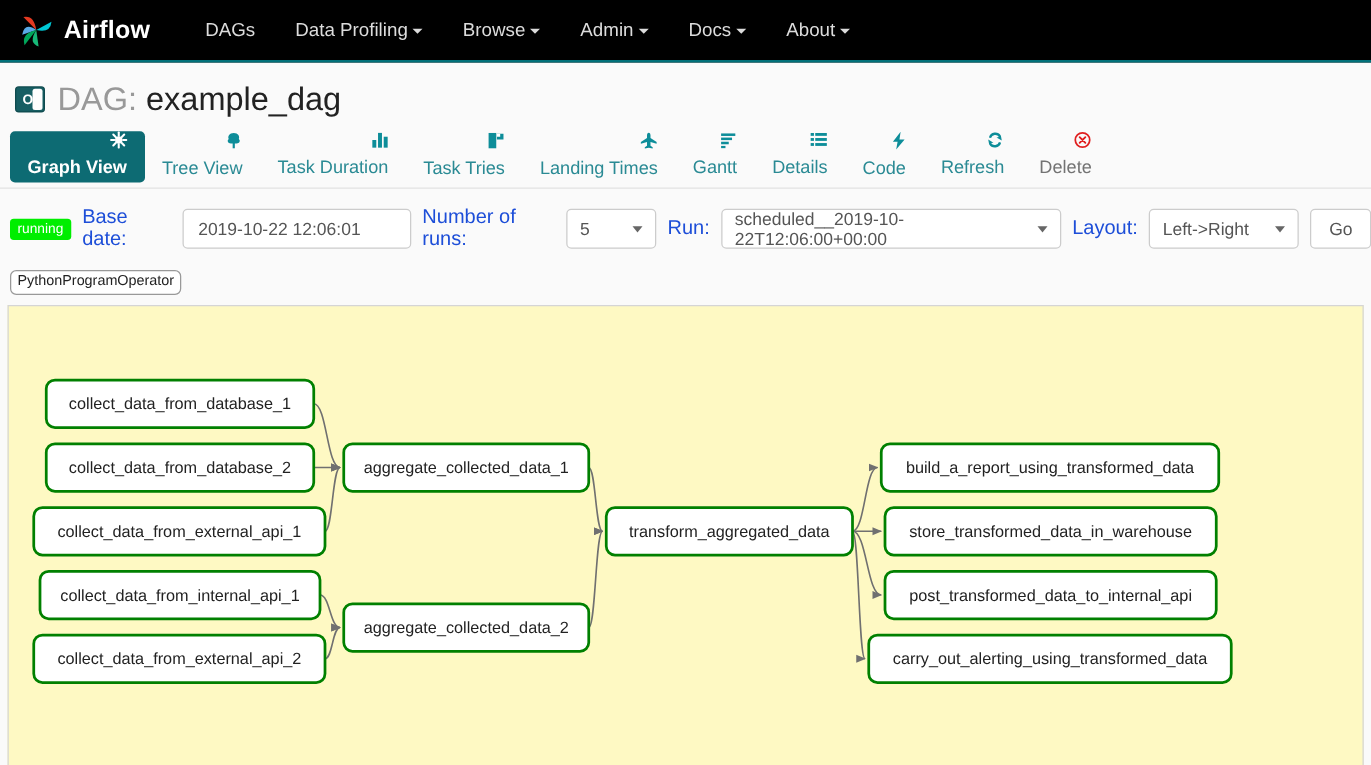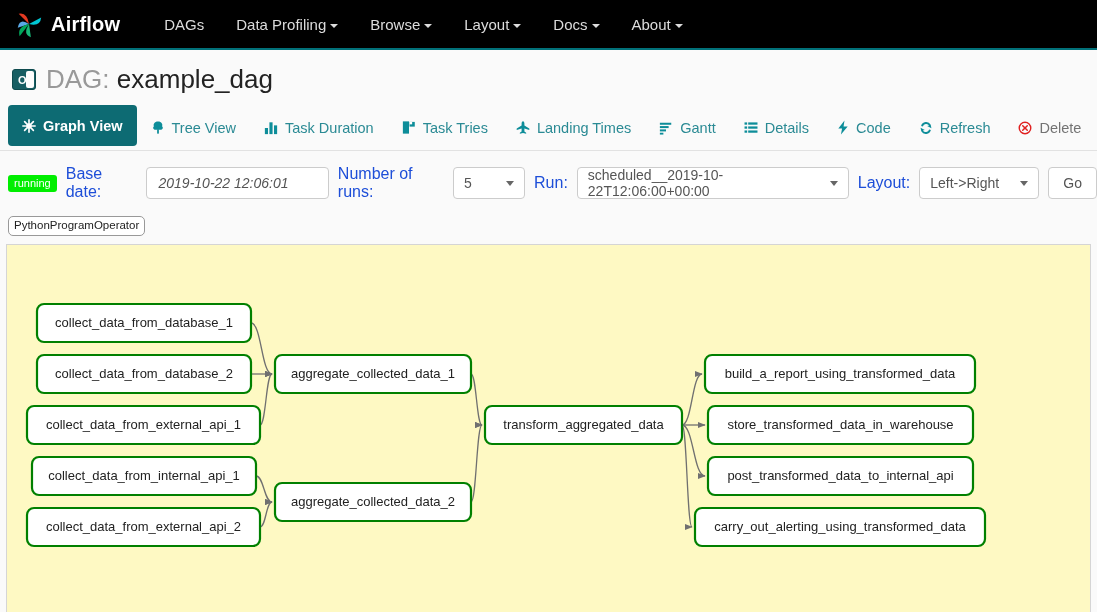--- a/index.html
+++ b/index.html
@@ -92,28 +92,29 @@
   
   .tabs {
     display: flex;
     align-items: stretch;
     padding: 6px 0 0 8px;
     border-bottom: 1px solid #e2e2e2;
     height: 52px;
   }
   .tab {
     display: flex;
-    align-items: center;
+    align-items: flex-end;
     gap: 7px;
     padding: 0 14px;
     font-size: 14.5px;
     color: #2a8a94;
     cursor: pointer;
     border-radius: 4px 4px 0 0;
     white-space: nowrap;
+    flex-direction: column;
   }
   .tab.active {
     background: #0d6b73;
     color: #ffffff;
     font-weight: bold;
     border-radius: 4px;
     margin-bottom: 4px;
   }
   .tab .ico { display: flex; align-items: center; }
   .tab.delete { color: #737373; }
@@ -140,21 +141,20 @@
     border: 1px solid #cccccc;
     border-radius: 4px;
     background: #fff;
     height: 32px;
     padding: 0 12px;
     font-size: 14px;
     color: #555;
     font-family: "Liberation Sans", sans-serif;
     display: flex;
     align-items: center;
-    font-style: italic;
   }
   .sel {
     border: 1px solid #cccccc;
     border-radius: 4px;
     background: #fff;
     height: 32px;
     padding: 0 10px;
     font-size: 14px;
     color: #555;
     display: flex;
@@ -237,21 +237,21 @@
         <path d="M16 16 L6 29 Q3 19 16 16 Z" fill="#00a65a"></path>
         <path d="M16 16 L18 30 Q9 27 16 16 Z" fill="#17b978"></path>
       </svg>
     </span>
     <span class="brand-text">Airflow</span>
   </div>
   <div class="nav-items">
     <div class="nav-item"><span>DAGs</span></div>
     <div class="nav-item"><span>Data Profiling</span><i class="caret"></i></div>
     <div class="nav-item"><span>Browse</span><i class="caret"></i></div>
-    <div class="nav-item"><span>Layout</span><i class="caret"></i></div>
+    <div class="nav-item"><span>Admin</span><i class="caret"></i></div>
     <div class="nav-item"><span>Docs</span><i class="caret"></i></div>
     <div class="nav-item"><span>About</span><i class="caret"></i></div>
   </div>
 </div>
 
 <div class="title-row">
   <div class="toggle">
     <span class="toggle-label">On</span>
     <span class="toggle-knob"></span>
   </div>

